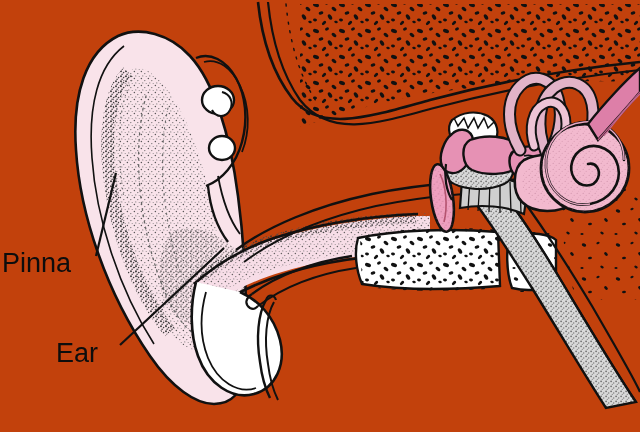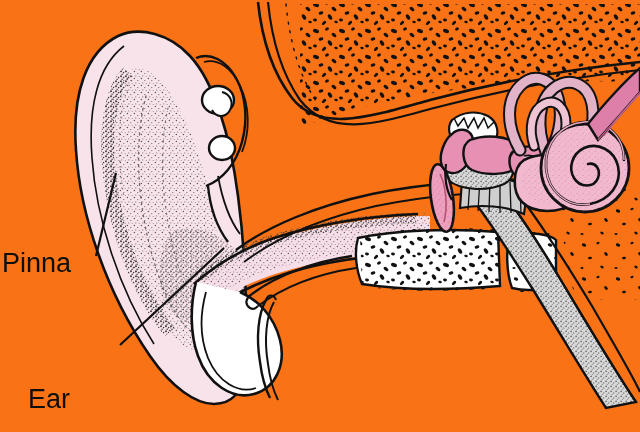--- a/index.html
+++ b/index.html
@@ -4,42 +4,42 @@
 <style>
   html, body {
     margin: 0;
     padding: 0;
     background: #ffffff;
   }
   #canvas {
     position: relative;
     width: 640px;
     height: 432px;
-    background: #f97316;
+    background: #c2410c;
     overflow: hidden;
     font-family: "Liberation Sans", sans-serif;
   }
   #diagram {
     position: absolute;
     left: 0;
     top: 0;
     width: 640px;
     height: 432px;
   }
   .label-text {
     position: absolute;
     font-family: "Liberation Sans", sans-serif;
     font-size: 27px;
     line-height: 31px;
     color: #0d0d0d;
     white-space: pre;
     letter-spacing: 0px;
   }
   #label-pinna { left: 2px; top: 248px; }
-  #label-earcanal { left: 28px; top: 338px; margin-top: 46px; }
+  #label-earcanal { left: 56px; top: 338px; }
 </style>
 </head>
 <body>
 
 <div id="canvas">
 
   <svg id="diagram" viewBox="0 0 640 432" xmlns="http://www.w3.org/2000/svg">
     <defs>
 
       <pattern id="stippleFine" width="7" height="7" patternUnits="userSpaceOnUse">

